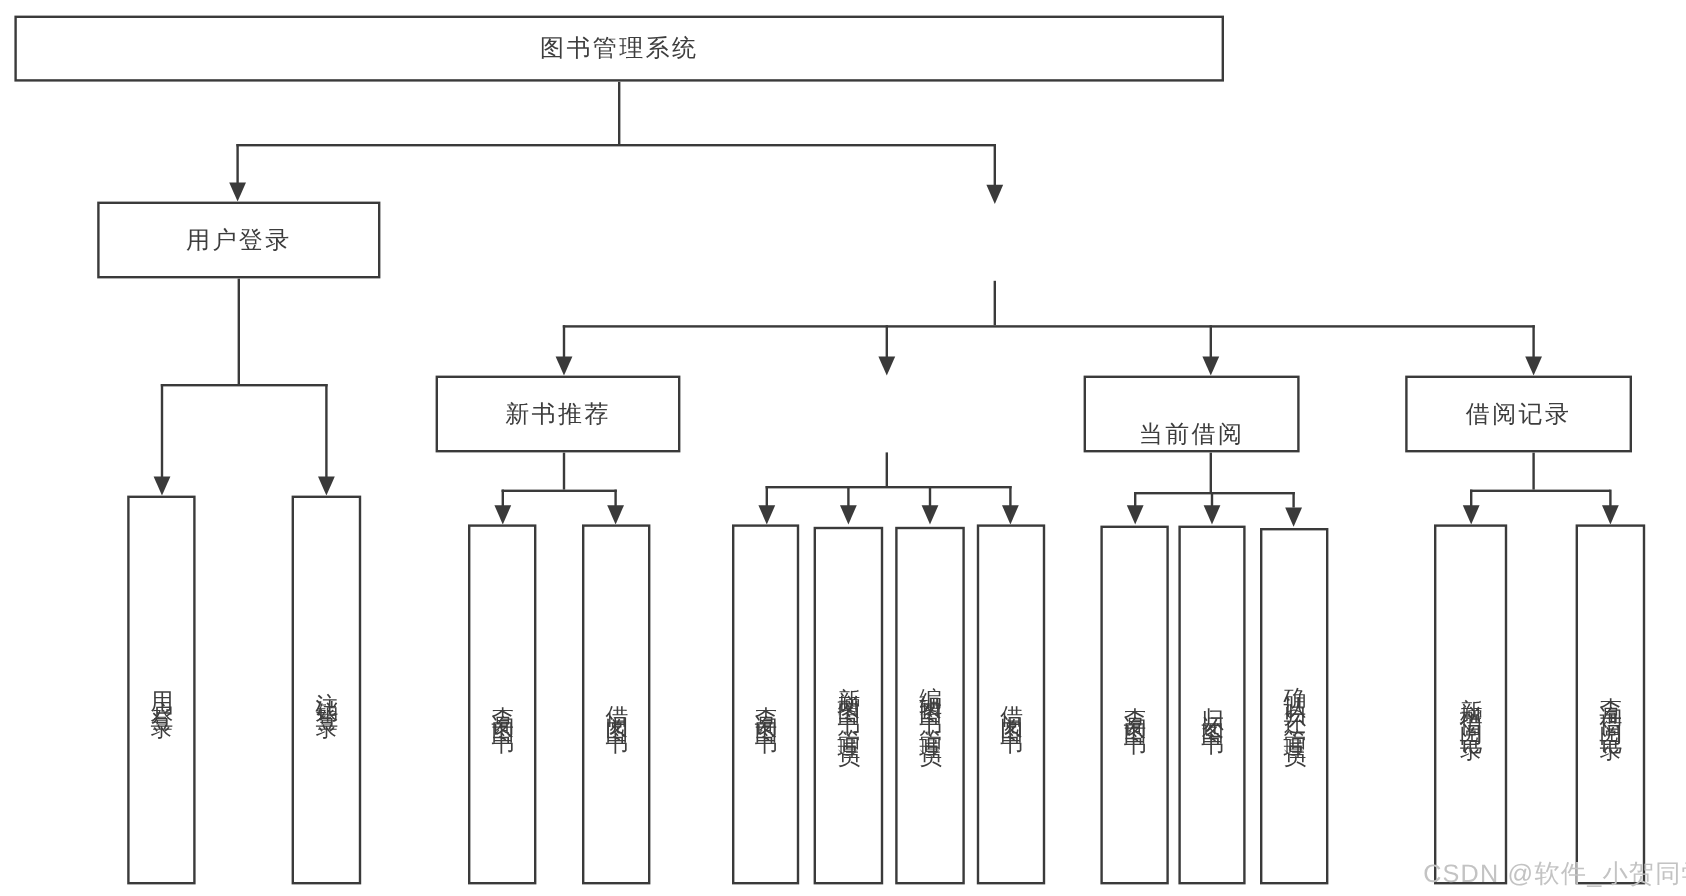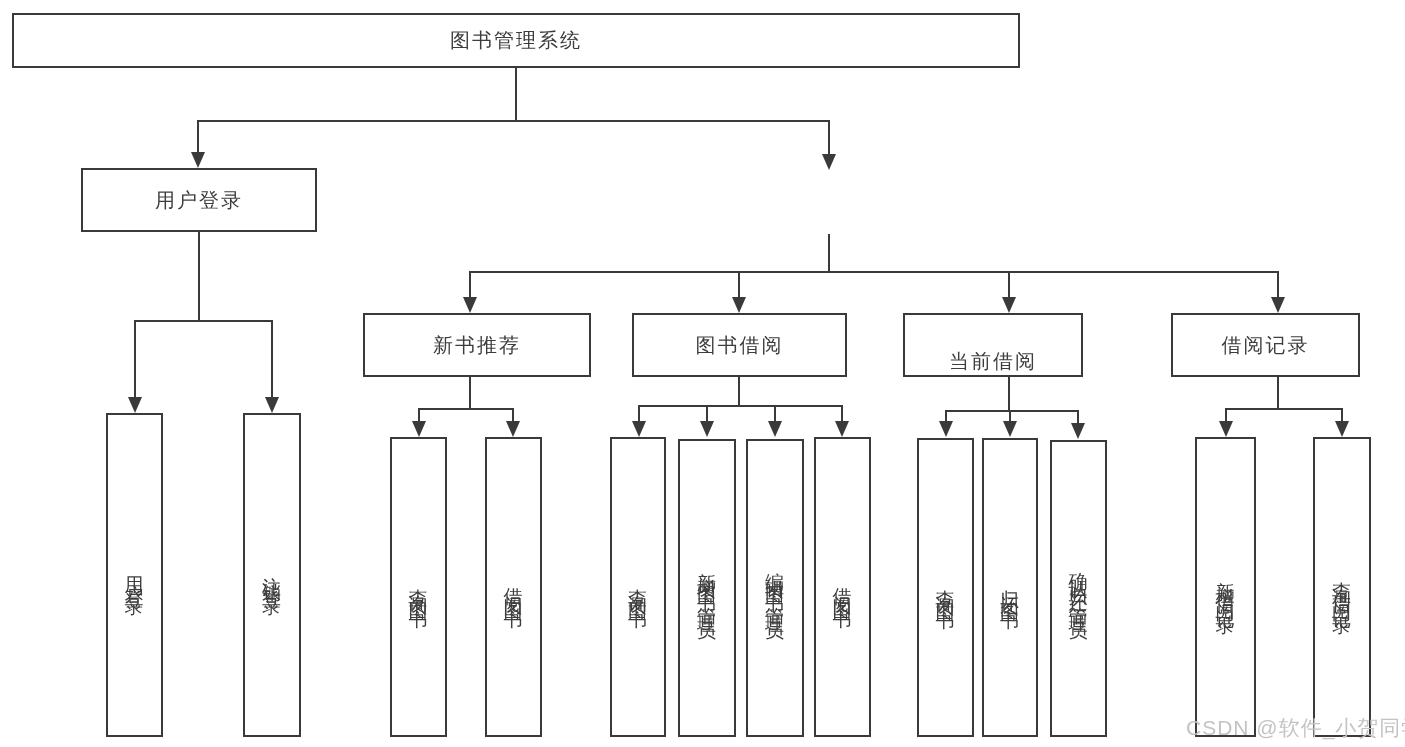--- a/index.html
+++ b/index.html
@@ -65,25 +65,22 @@
     <div class="vline" style="left:469px;top:271px;height:28px;"></div>
     <div class="arrow-down" style="left:463px;top:297px;"></div>
     <div class="vline" style="left:738px;top:271px;height:28px;"></div>
     <div class="arrow-down" style="left:732px;top:297px;"></div>
     <div class="vline" style="left:1008px;top:271px;height:28px;"></div>
     <div class="arrow-down" style="left:1002px;top:297px;"></div>
     <div class="vline" style="left:1277px;top:271px;height:28px;"></div>
     <div class="arrow-down" style="left:1271px;top:297px;"></div>
   </div>
 
-  <div class="node" style="left:363px;top:313px;width:228px;height:64px;">
+  <div class="node" style="left:363px;top:313px;width:204px;height:64px;">
     <span>新书推荐</span>
-  </div>
-  <div class="node" style="left:632px;top:313px;width:215px;height:64px;">
-    <span>图书借阅</span>
   </div>
   <div class="node" style="left:903px;top:313px;width:180px;height:64px;align-items:flex-end;">
     <span>当前借阅</span>
   </div>
   <div class="node" style="left:1171px;top:313px;width:189px;height:64px;">
     <span>借阅记录</span>
   </div>
 
   <div>
     <div class="vline" style="left:469px;top:377px;height:31px;"></div>

